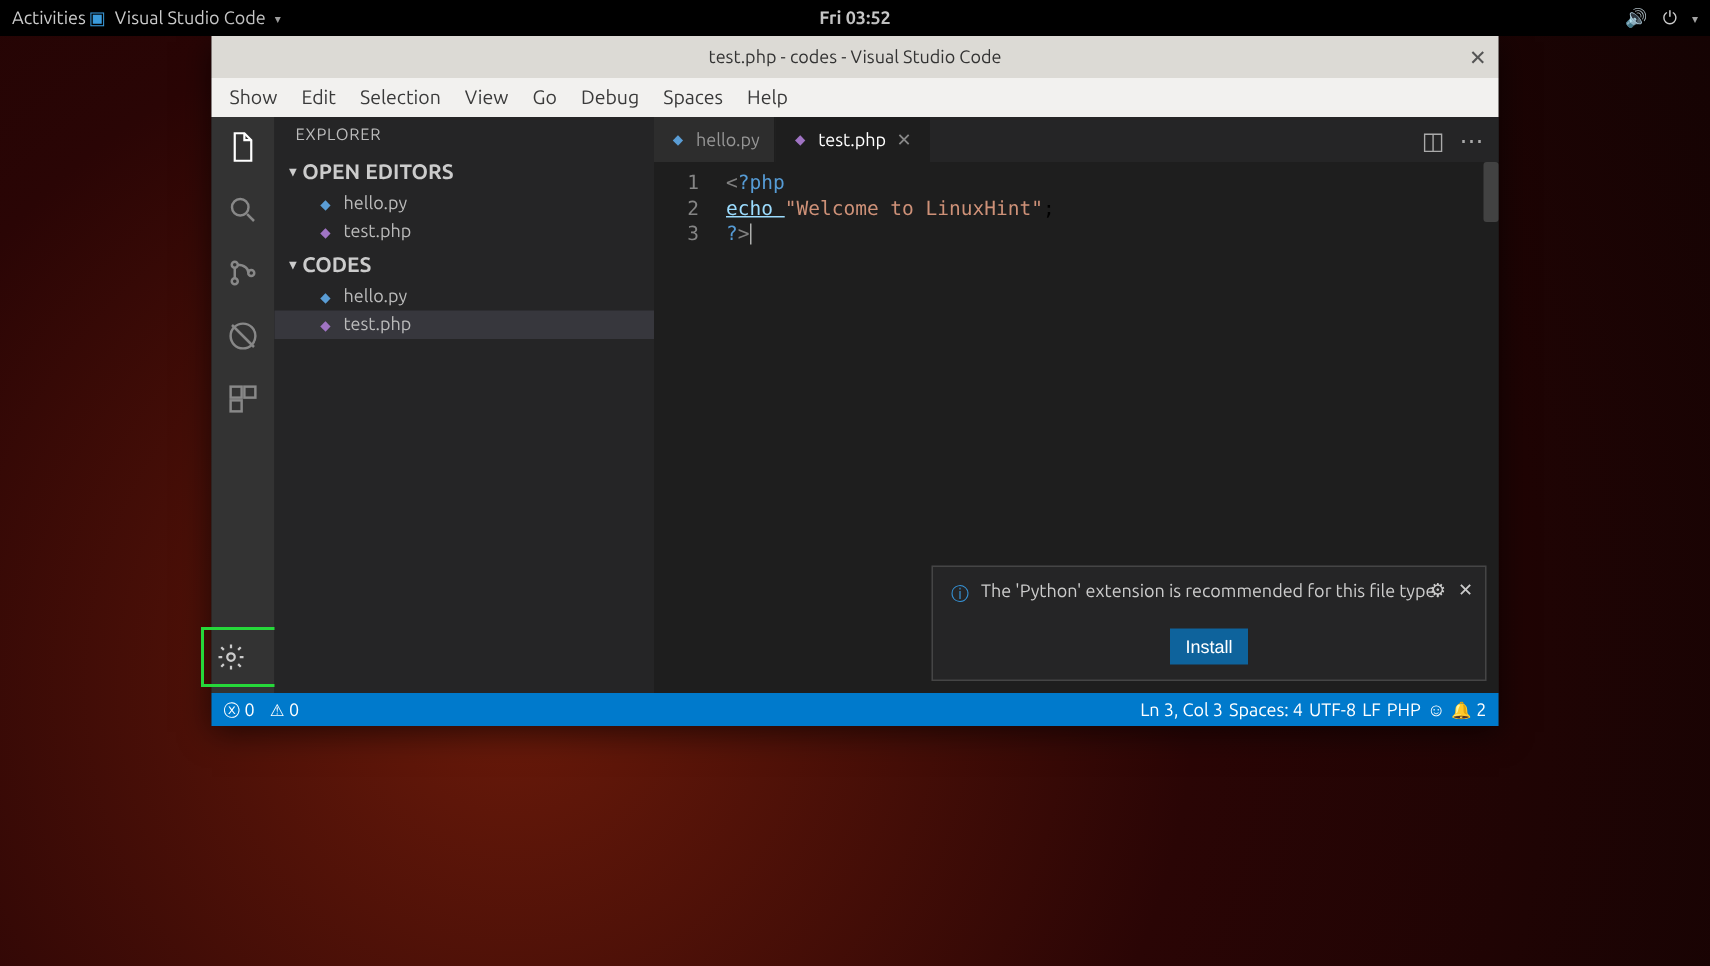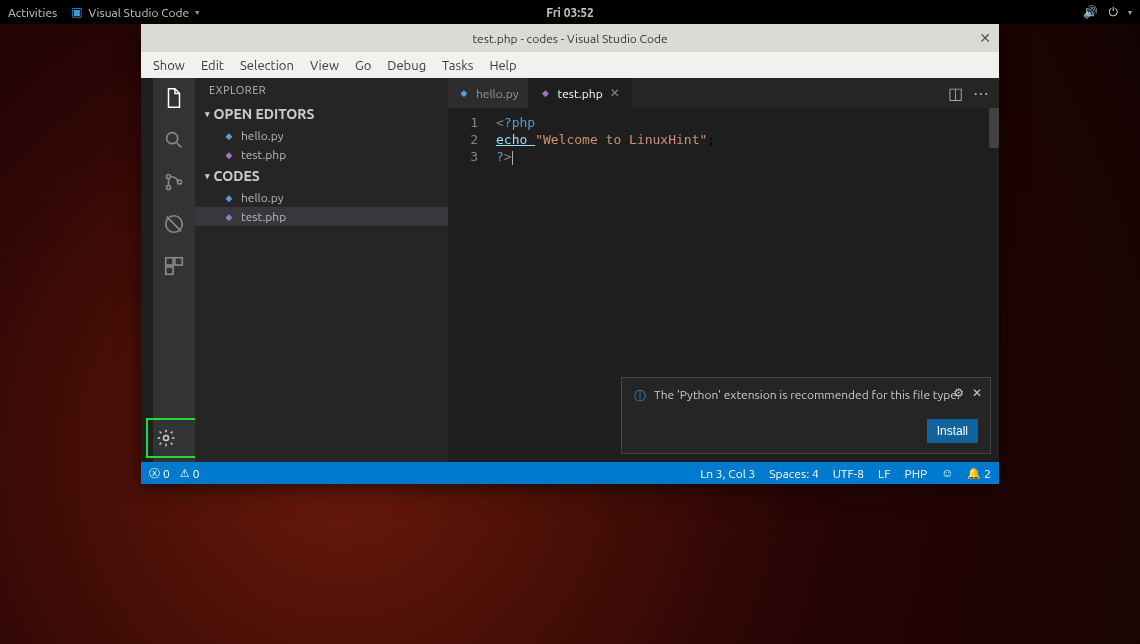--- a/index.html
+++ b/index.html
@@ -1,37 +1,37 @@
 <!DOCTYPE html>
 <html><head>
 <meta charset="utf-8">
 <style>
 * { margin: 0; padding: 0; box-sizing: border-box; }
 body { font-family: "Ubuntu", "Segoe UI", sans-serif; background: #2b0a0a; width: 1140px; height: 644px; overflow: hidden; position: relative; }
 
 
 .gnome-bar { height: 24px; background: #000; color: #ccc; display: flex; align-items: center; font-size: 12px; padding: 0 8px; }
-.gnome-bar .left { display: flex; align-items: center; gap: 14px; }
+.gnome-bar .left { display: flex; align-items: center; gap: 2px; }
 .gnome-bar .app-ind { display: flex; align-items: center; gap: 6px; }
 .gnome-bar .center { position: absolute; left: 50%; transform: translateX(-50%); font-weight: bold; }
 .gnome-bar .right { margin-left: auto; display: flex; align-items: center; gap: 10px; }
 .gnome-bar .tri { font-size: 8px; opacity: .8; }
 
 .desktop-bg { position: absolute; top:24px; left:0; right:0; bottom:0; background: radial-gradient(circle at 30% 70%, #6a1a0a 0%, #2a0505 50%, #150303 100%); }
 
 
 .vswin { position: absolute; top: 24px; left: 141px; width: 858px; height: 460px; background: #1e1e1e; display: flex; flex-direction: column; box-shadow: 0 4px 20px rgba(0,0,0,.6); }
 
 .titlebar { height: 28px; background: #dcdad5; color: #333; display: flex; align-items: center; justify-content: center; font-size: 12px; position: relative; }
 .titlebar .close { position: absolute; right: 8px; font-size: 14px; cursor: pointer; color: #555; }
 
 .menubar { height: 26px; background: #f2f1ef; color: #3a3a3a; display: flex; align-items: center; font-size: 13px; padding: 0 4px; }
 .menubar span { padding: 2px 8px; cursor: pointer; }
 
-.body-row { flex: 1; display: flex; min-height: 0; margin-left: 12px; }
+.body-row { flex: 1; display: flex; min-height: 0; }
 
 .activitybar { width: 42px; background: #333333; display: flex; flex-direction: column; align-items: center; padding-top: 8px; gap: 18px; }
 .activitybar .aicon { width: 24px; height: 24px; display:flex; align-items:center; justify-content:center; color:#888; cursor:pointer; }
 .activitybar .aicon.active { color:#fff; }
 .activitybar .spacer { flex:1; }
 .gear-highlight { border: 2px solid #26d83a; padding: 6px 18px 6px 6px; margin-bottom: 4px; margin-left:-4px; }
 
 .sidebar { width: 253px; background: #252526; color: #bbb; font-size: 12px; display:flex; flex-direction:column; }
 .sidebar-title { padding: 6px 14px; font-size: 11px; letter-spacing: .5px; color:#bbb; }
 .section-hdr { padding: 4px 10px; font-size: 14px; font-weight: bold; color:#ccc; display:flex; align-items:center; gap:4px; }
@@ -55,25 +55,25 @@
 .tok-kw{color:#569cd6;}
 .tok-fn{color:#9cdcfe;text-decoration:underline;}
 .tok-str{color:#ce9178;}
 .cursor { display:inline-block; width:1px; height:14px; background:#aeafad; vertical-align:middle;}
 .scrollbar-v { position:absolute; right:0; top:0; width:10px; height:40px; background:#424242; border-radius:2px;}
 
 .notification { position:absolute; right:8px; bottom:8px; width:370px; background:#252526; border:1px solid #454545; padding:10px 12px; font-size:12px; color:#ccc; }
 .notification .nhdr { display:flex; gap:8px; }
 .notification .ninfo { color:#3693d7; }
 .notification .nact { position:absolute; top:8px; right:8px; display:flex; gap:8px; color:#ccc;}
-.notification .nbuttons { display:flex; gap:8px; justify-content:flex-end; margin-top:14px;}
+.notification .nbuttons { display:flex; gap:8px; justify-content:center; margin-top:14px;}
 .nbtn { background:#0e639c; color:#fff; padding:5px 10px; font-size:12px; cursor:pointer; border:none;}
 
 .statusbar { height:22px; background:#007acc; color:#fff; display:flex; align-items:center; font-size:12px; padding:0 8px; gap:10px;}
-.statusbar .sb-right { margin-left:auto; display:flex; align-items:center; gap:14px; }
+.statusbar .sb-right { margin-left:auto; display:flex; align-items:center; gap:4px; }
 .sb-item { display:flex; align-items:center; gap:3px; cursor:pointer;}
 .sb-ico { font-size:11px;}
 </style>
 </head>
 <body>
 
 <div class="gnome-bar">
   <div class="left">
     <span>Activities</span>
     <span class="app-ind">
@@ -99,21 +99,21 @@
     <span class="close">✕</span>
   </div>
 
   <div class="menubar">
     <span>Show</span>
     <span>Edit</span>
     <span>Selection</span>
     <span>View</span>
     <span>Go</span>
     <span>Debug</span>
-    <span>Tasks</span>
+    <span>Spaces</span>
     <span>Help</span>
   </div>
 
   <div class="body-row">
     <div class="activitybar">
       <div class="aicon active">
           <svg width="22" height="22" viewBox="0 0 24 24" fill="none" stroke="currentColor" stroke-width="1.6">
             <path d="M13 2H6v20h12V7l-5-5z"></path>
             <path d="M13 2v5h5"></path>
           </svg>

